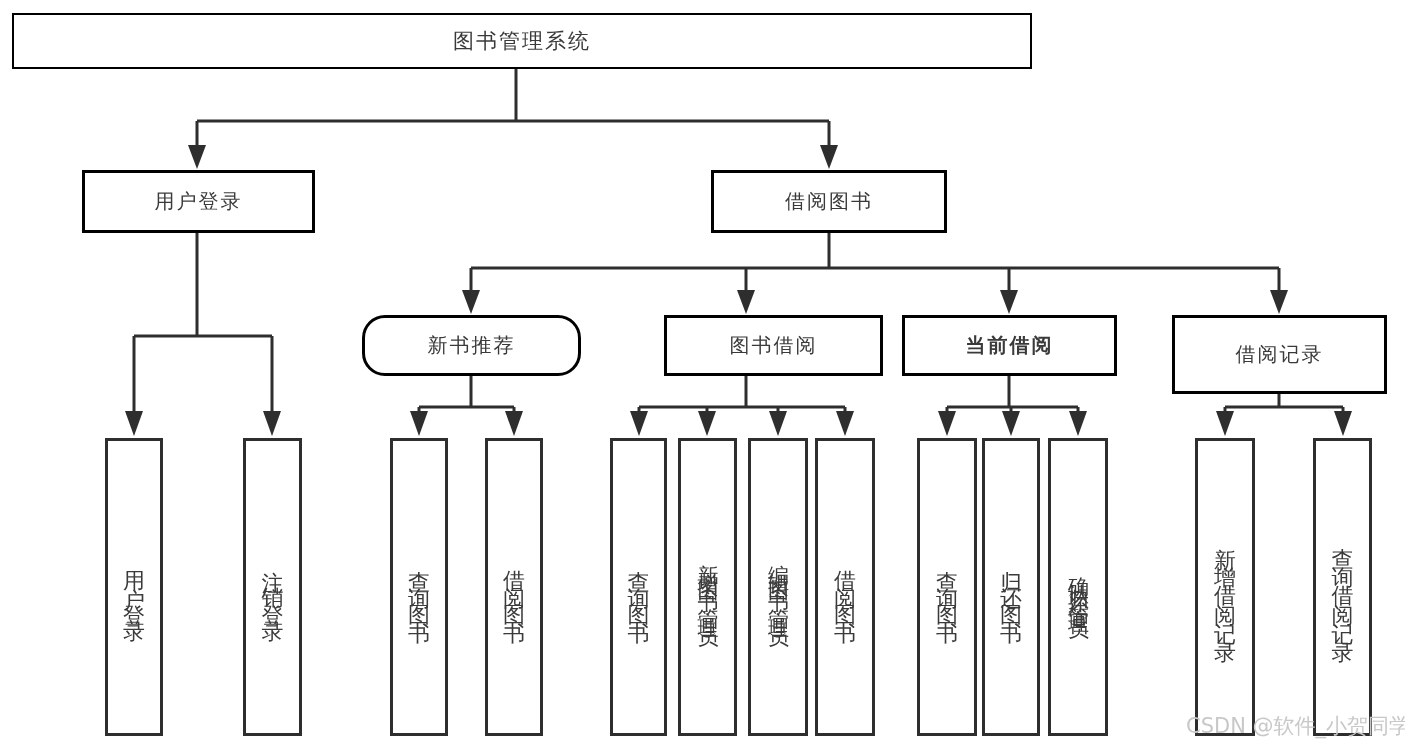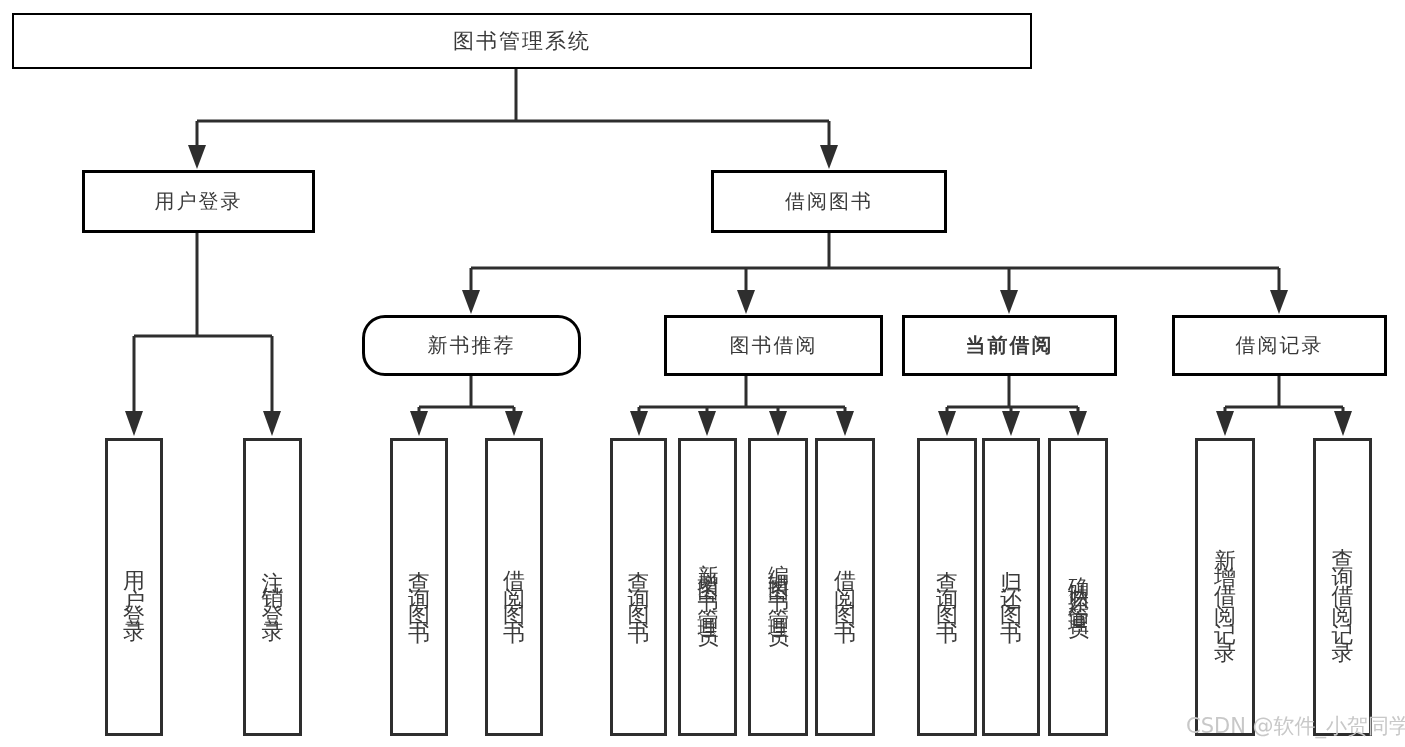--- a/index.html
+++ b/index.html
@@ -98,21 +98,21 @@
   </svg>
 
   <div class="node root" style="left:12px;top:13px;width:1020px;height:56px;">图书管理系统</div>
 
   <div class="node branch" style="left:82px;top:170px;width:233px;height:63px;">用户登录</div>
   <div class="node branch" style="left:711px;top:170px;width:236px;height:63px;">借阅图书</div>
 
   <div class="node branch" style="left:362px;top:315px;width:219px;height:61px;border-radius:23px;">新书推荐</div>
   <div class="node branch" style="left:637px;top:315px;width:219px;height:61px;margin-left:27px;">图书借阅</div>
   <div class="node branch" style="left:902px;top:315px;width:215px;height:61px;font-weight:bold;">当前借阅</div>
-  <div class="node branch" style="left:1172px;top:315px;width:215px;height:61px;">借阅记录</div>
+  <div class="node branch" style="left:1172px;top:315px;width:215px;height:79px;">借阅记录</div>
 
   <div class="leaf" style="left:105px;width:58px;">
     <span class="ls4">用户登录</span>
   </div>
   <div class="leaf" style="left:243px;width:59px;">
     <span class="ls4">注销登录</span>
   </div>
 
   <div class="leaf" style="left:390px;width:58px;">
     <span class="ls4">查询图书</span>

